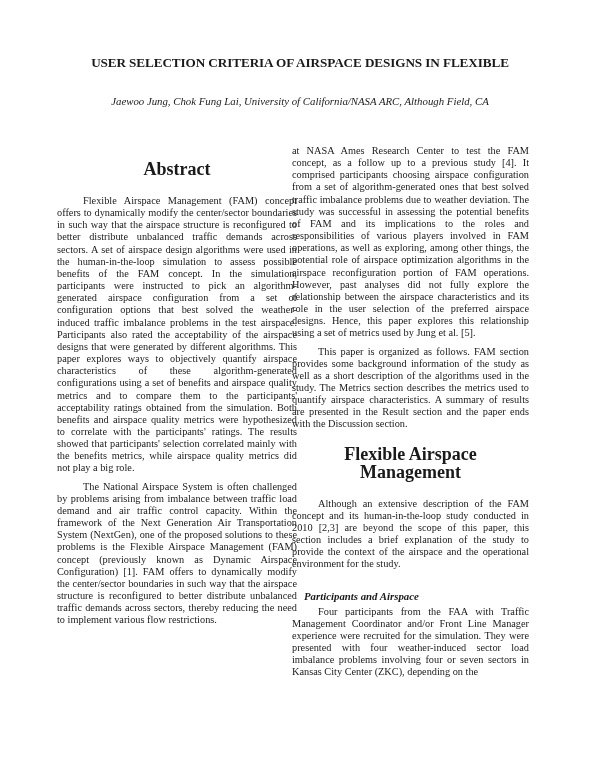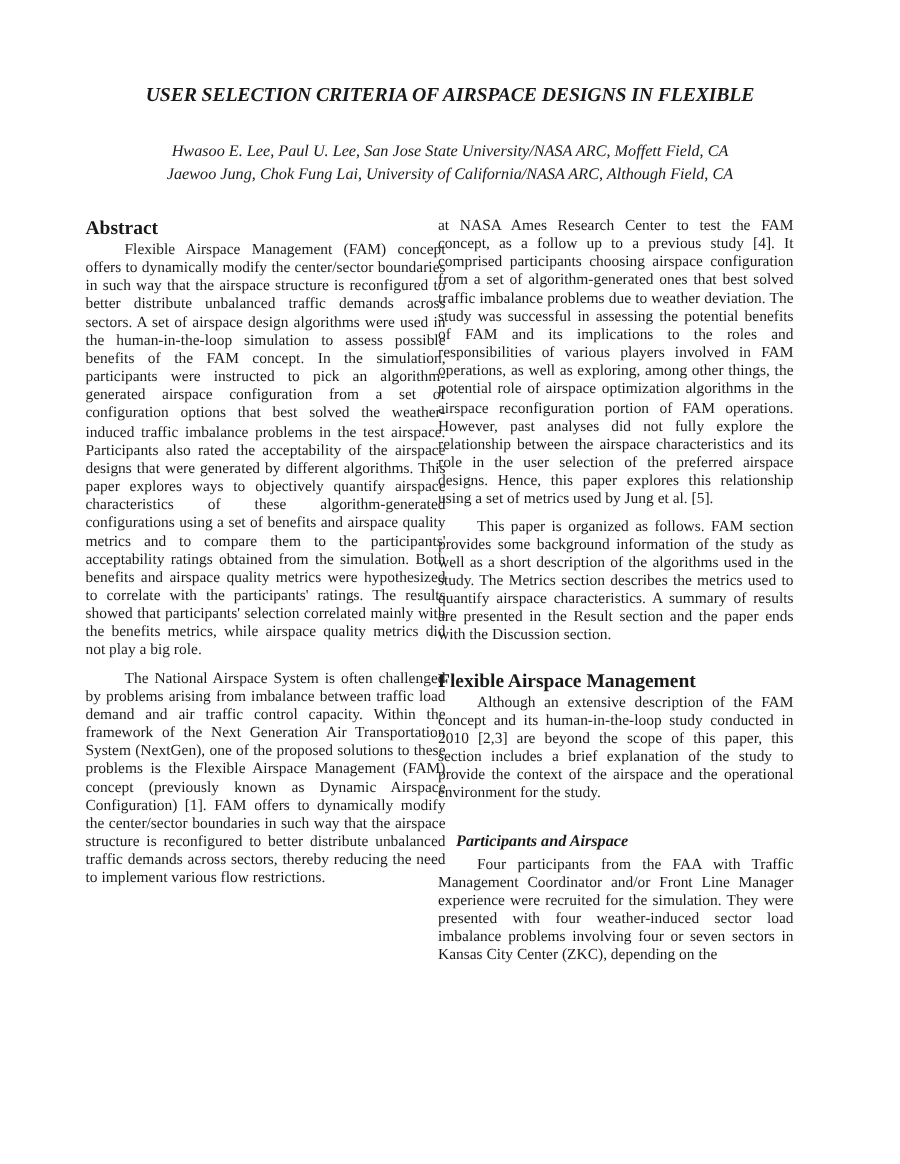--- a/index.html
+++ b/index.html
@@ -1,41 +1,40 @@
 <!DOCTYPE html>
 <html><head>
 <meta charset="utf-8">
 <style>
   html, body { margin: 0; padding: 0; background: #ffffff; }
   body { width: 600px; height: 776px; position: relative; overflow: hidden;
          font-family: "Liberation Serif", "DejaVu Serif", serif; color: #1a1a1a; }
   .title { position: absolute; left: 40px; width: 520px; top: 55px; text-align: center;
-           font-weight: bold; font-size: 13.2px; line-height: 16px; letter-spacing: -0.1px; font-style: italic; }
+           font-weight: bold; font-size: 13.2px; line-height: 16px; letter-spacing: -0.1px; }
   .authors { position: absolute; left: 40px; width: 520px; top: 94px; text-align: center;
              font-style: italic; font-size: 10.8px; line-height: 15px; }
   .col { position: absolute; top: 143px; width: 240px; font-size: 10.3px; line-height: 12.15px; }
   .col.left { left: 57px; }
   .col.right { left: 292px; top: 145px; width: 237px; }
   .col p { margin: 0; text-align: justify; text-indent: 26px; }
   .col p.noindent { text-indent: 0; }
   .col p + p { margin-top: 6px; }
-  h2 { margin: 0; font-size: 13px; font-weight: bold; line-height: 18px; }
+  h2 { margin: 17px; font-size: 18px; font-weight: bold; line-height: 18px; text-align: center; }
   h3 { margin: 12px; font-size: 10.8px; font-weight: bold; font-style: italic; line-height: 14px; }
   .sec-intro { margin-top: 8px; }
   .sec-fam { margin-top: 14px; }
   .sec-part { margin-top: 18px; margin-bottom: 3px; }
 </style>
 </head>
 <body>
 
 <div class="title">
   <div>USER SELECTION CRITERIA OF AIRSPACE DESIGNS IN FLEXIBLE</div>
 </div>
 <div class="authors">
-  <div>Hwasoo E. Lee, Paul U. Lee, San Jose State University/NASA ARC, Moffett Field, CA</div>
   <div>Jaewoo Jung, Chok Fung Lai, University of California/NASA ARC, Although Field, CA</div>
 </div>
 
 <div class="col left">
   <h2>Abstract</h2>
   <p>Flexible Airspace Management (FAM) concept offers to dynamically modify the center/sector boundaries in such way that the airspace structure is reconfigured to better distribute unbalanced traffic demands across sectors. A set of airspace design algorithms were used in the human-in-the-loop simulation to assess possible benefits of the FAM concept. In the simulation, participants were instructed to pick an algorithm-generated airspace configuration from a set of configuration options that best solved the weather-induced traffic imbalance problems in the test airspace. Participants also rated the acceptability of the airspace designs that were generated by different algorithms. This paper explores ways to objectively quantify airspace characteristics of these algorithm-generated configurations using a set of benefits and airspace quality metrics and to compare them to the participants' acceptability ratings obtained from the simulation. Both benefits and airspace quality metrics were hypothesized to correlate with the participants' ratings. The results showed that participants' selection correlated mainly with the benefits metrics, while airspace quality metrics did not play a big role.</p>
   <p>The National Airspace System is often challenged by problems arising from imbalance between traffic load demand and air traffic control capacity. Within the framework of the Next Generation Air Transportation System (NextGen), one of the proposed solutions to these problems is the Flexible Airspace Management (FAM) concept (previously known as Dynamic Airspace Configuration) [1]. FAM offers to dynamically modify the center/sector boundaries in such way that the airspace structure is reconfigured to better distribute unbalanced traffic demands across sectors, thereby reducing the need to implement various flow restrictions.</p>
 </div>
 
 <div class="col right">

